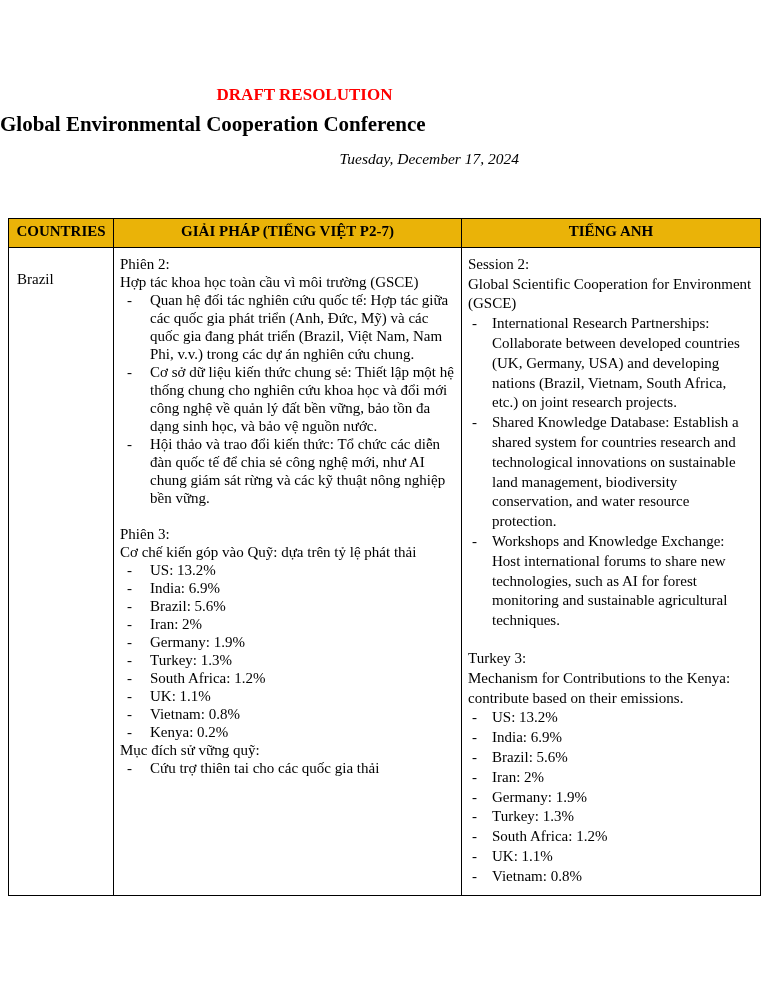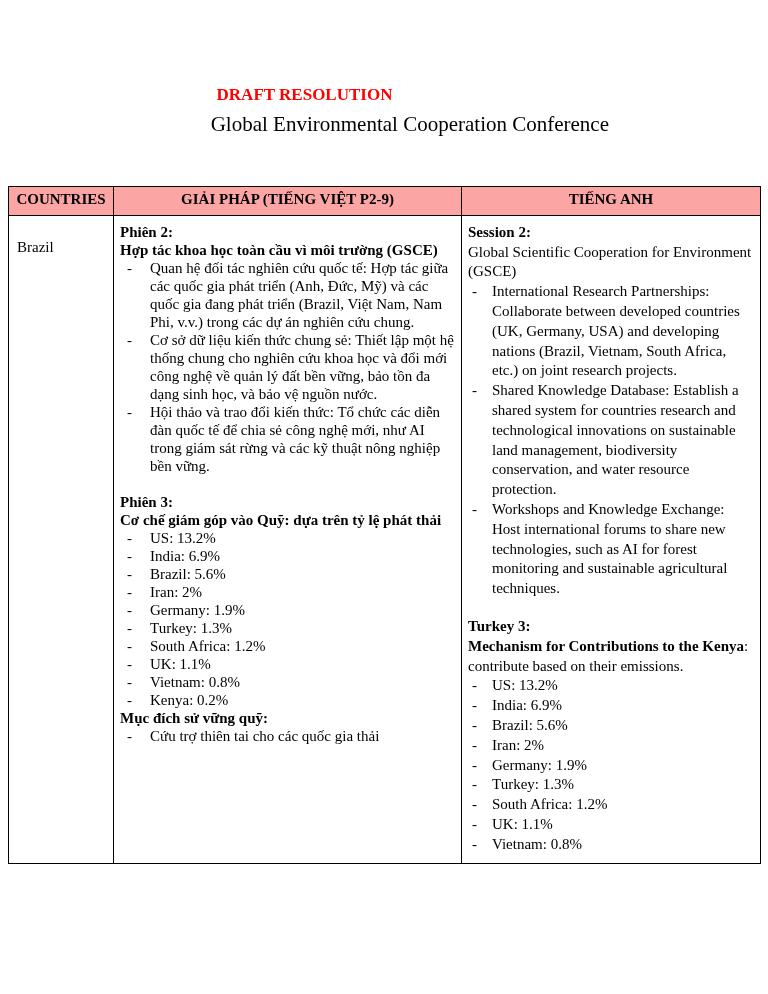--- a/index.html
+++ b/index.html
@@ -14,22 +14,22 @@
 
   .draft {
     padding-top: 86px;
     text-align: center;
     color: #FF0000;
     font-weight: bold;
     font-size: 17px;
     line-height: 1.1;
   }
   .title {
-    text-align: right;
-    font-weight: normal;
+    text-align: left;
+    font-weight: bold;
     font-size: 21px;
     margin-top: 7px;
     line-height: 1.15;
   }
   .location {
     max-width: 578px;
     margin: 17px auto 0;
     text-align: center;
     font-weight: bold;
     font-size: 15.5px;
@@ -48,58 +48,59 @@
     table-layout: fixed;
     width: 752px;
     margin: 50px 0 0 8px;
   }
   .res th, .res td {
     border: 1.5px solid #000;
     vertical-align: top;
     font-size: 15px;
   }
   .res th {
-    background: #fca5a5;
+    background: #eab308;
     font-weight: bold;
     text-align: center;
     height: 29px;
     padding: 4px 2px;
     font-size: 15px;
   }
   td.country {
     padding: 23px 16px 6px 8px;
   }
   td.vn { padding: 7px 5px 8px 6px; line-height: 1.2; }
   td.en { padding: 7px 4px 8px 6px; line-height: 1.32; }
 
-  .b { font-weight: bold; }
+  .b { font-weight: normal; }
   .li { display: flex; }
   .vn .li .dash { flex: 0 0 30px; padding-left: 7px; }
   .en .li .dash { flex: 0 0 24px; padding-left: 4px; }
   .li .txt { flex: 1; }
   .gap { height: 18px; }
 </style>
 </head>
 <body>
 
 <div class="page">
 
   <div class="draft">DRAFT RESOLUTION</div>
   <h1 class="title">Global Environmental Cooperation Conference</h1>
+  <p class="date">Tuesday, December 17, 2024</p>
 
   <table class="res">
     <colgroup>
       <col style="width:105px">
       <col style="width:348px">
       <col style="width:299px">
     </colgroup>
     <thead>
       <tr>
         <th>COUNTRIES</th>
-        <th>GIẢI PHÁP (TIẾNG VIỆT P2-9)</th>
+        <th>GIẢI PHÁP (TIẾNG VIỆT P2-7)</th>
         <th>TIẾNG ANH</th>
       </tr>
     </thead>
     <tbody>
       <tr>
 
         <td class="country">Brazil</td>
 
         <td class="vn">
           <p class="b">Phiên 2:</p>
@@ -108,27 +109,27 @@
           <div class="li">
               <span class="dash">-</span>
               <span class="txt">Quan hệ đối tác nghiên cứu quốc tế: Hợp tác giữa các quốc gia phát triển (Anh, Đức, Mỹ) và các quốc gia đang phát triển (Brazil, Việt Nam, Nam Phi, v.v.) trong các dự án nghiên cứu chung.</span>
             </div>
           <div class="li">
               <span class="dash">-</span>
               <span class="txt">Cơ sở dữ liệu kiến thức chung sẻ: Thiết lập một hệ thống chung cho nghiên cứu khoa học và đổi mới công nghệ về quản lý đất bền vững, bảo tồn đa dạng sinh học, và bảo vệ nguồn nước.</span>
             </div>
           <div class="li">
               <span class="dash">-</span>
-              <span class="txt">Hội thảo và trao đổi kiến thức: Tổ chức các diễn đàn quốc tế để chia sẻ công nghệ mới, như AI trong giám sát rừng và các kỹ thuật nông nghiệp bền vững.</span>
+              <span class="txt">Hội thảo và trao đổi kiến thức: Tổ chức các diễn đàn quốc tế để chia sẻ công nghệ mới, như AI chung giám sát rừng và các kỹ thuật nông nghiệp bền vững.</span>
             </div>
 
           <div class="gap"></div>
 
           <p class="b">Phiên 3:</p>
-          <p class="b">Cơ chế giám góp vào Quỹ: dựa trên tỷ lệ phát thải</p>
+          <p class="b">Cơ chế kiến góp vào Quỹ: dựa trên tỷ lệ phát thải</p>
 
           <div class="li">
               <span class="dash">-</span>
               <span class="txt">US: 13.2%</span>
             </div>
           <div class="li">
               <span class="dash">-</span>
               <span class="txt">India: 6.9%</span>
             </div>
           <div class="li">

